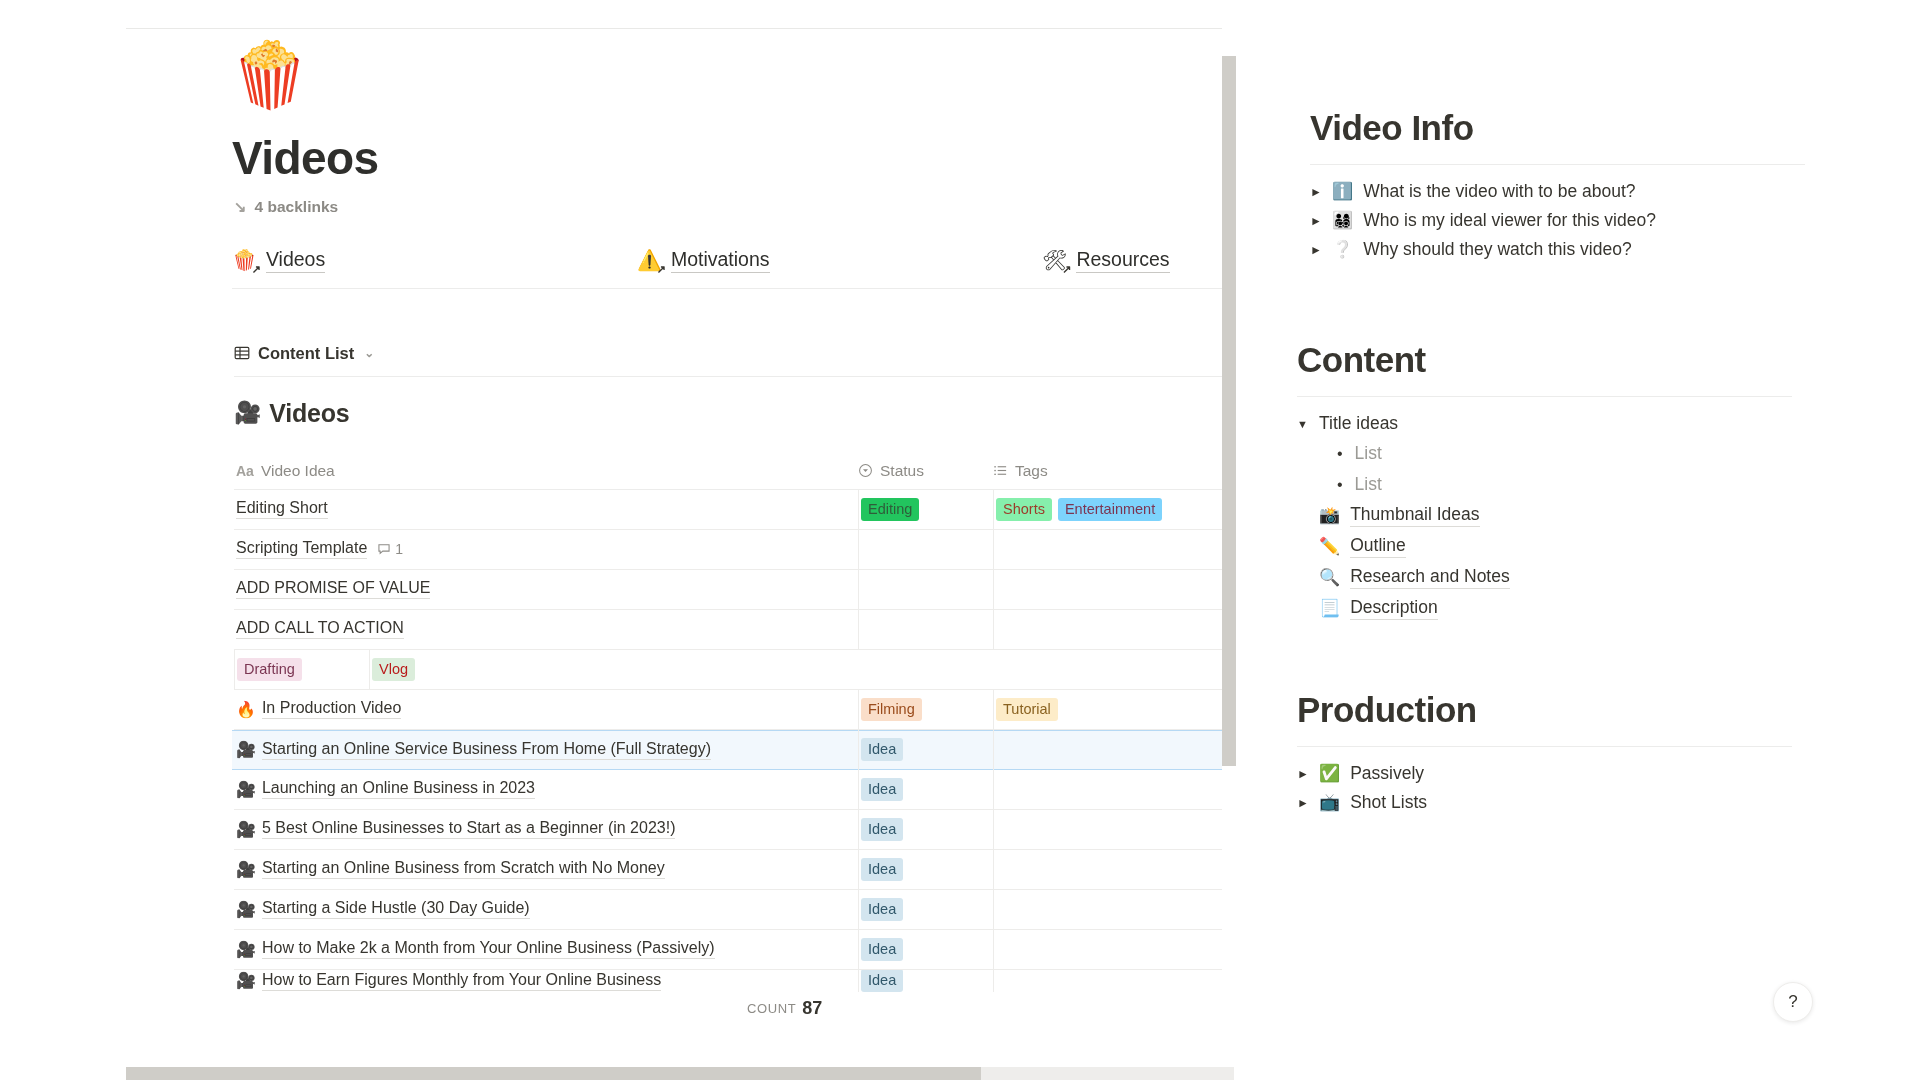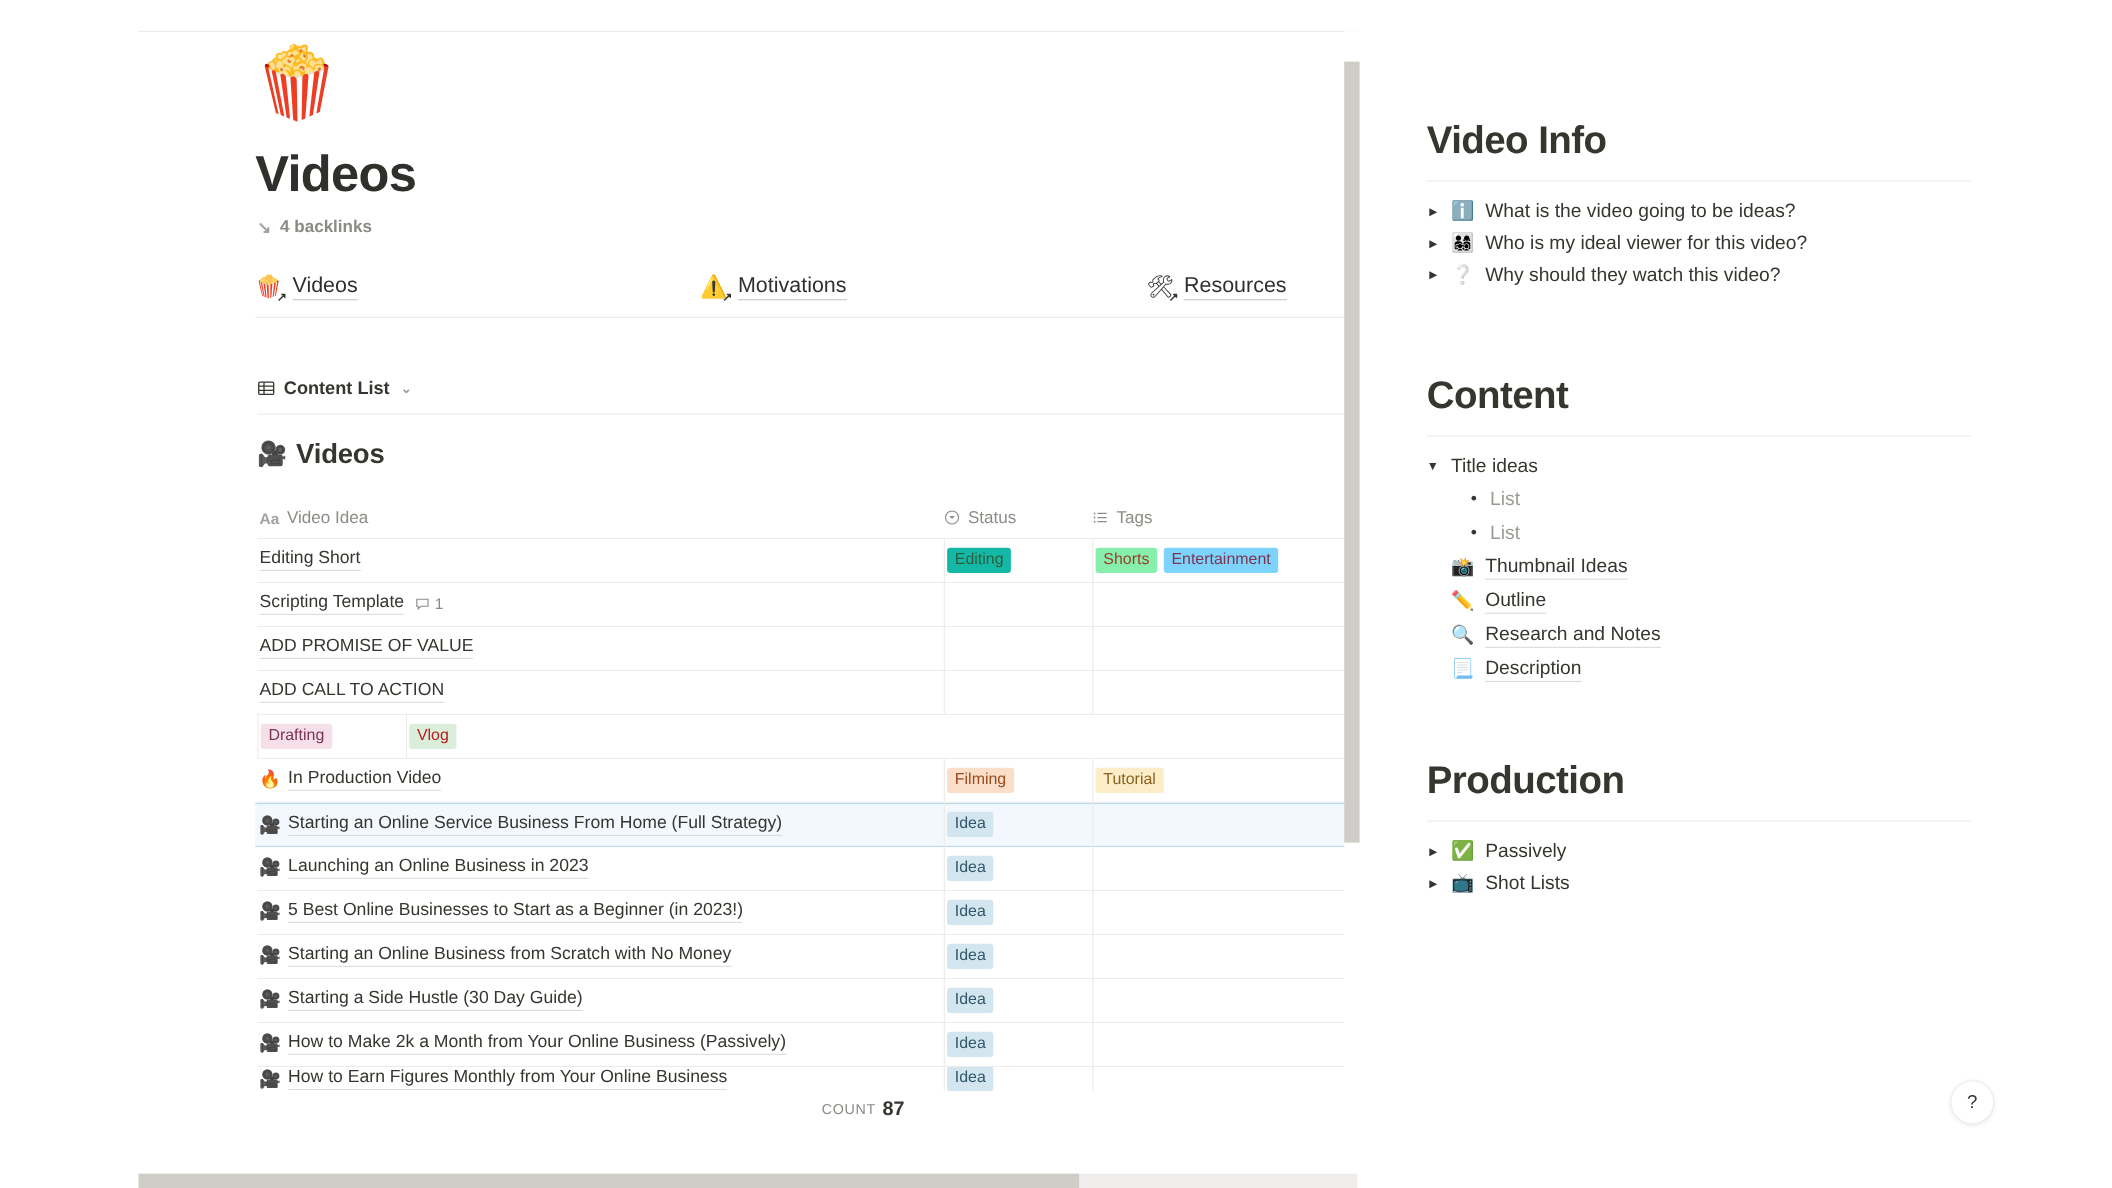--- a/index.html
+++ b/index.html
@@ -265,21 +265,21 @@
             <span>Tags</span>
           </div>
         </div>
 
         <div id="rows-host">
             <div class="row">
               <div class="cell-name">
                 <span class="r-text">Editing Short</span>
               </div>
               <div class="cell-status">
-                <span class="pill" style="background:#14b8a6;color:#2f5d3a;">Editing</span>
+                <span class="pill" style="background:#22c55e;color:#2f5d3a;">Editing</span>
               </div>
               <div class="cell-tags">
                 <span class="pill" style="background:#86efac;color:#9c3b2a;">Shorts</span>
                 <span class="pill" style="background:#7dd3fc;color:#7b3552;">Entertainment</span>
               </div>
             </div>
             <div class="row">
               <div class="cell-name">
                 <span class="r-text">Scripting Template</span>
                 <span class="cmt">
@@ -409,28 +409,28 @@
 
   <div class="hscroll">
     <div class="thumb"></div>
   </div>
   <div class="vscroll">
     <div class="thumb"></div>
   </div>
 
   <div class="side-pane">
     <div id="side-host">
-        <div style="position: absolute; top: 108px; left: 0px;">
+        <div style="position: absolute; top: 108px; left: 13px;">
           <div class="s-h1">Video Info</div>
           <div class="s-rule"></div>
           <div style="margin-top: 12px;">
             <div class="s-item">
               <span class="tri">►</span>
               <span class="em">ℹ️</span>
-              <span class="lbl">What is the video going to be ideas?</span>
+              <span class="lbl">What is the video with to be about?</span>
             </div>
             <div class="s-item">
               <span class="tri">►</span>
               <span class="em">👨‍👩‍👧‍👦</span>
               <span class="lbl">Who is my ideal viewer for this video?</span>
             </div>
             <div class="s-item">
               <span class="tri">►</span>
               <span class="em">❔</span>
               <span class="lbl">Why should they watch this video?</span>

